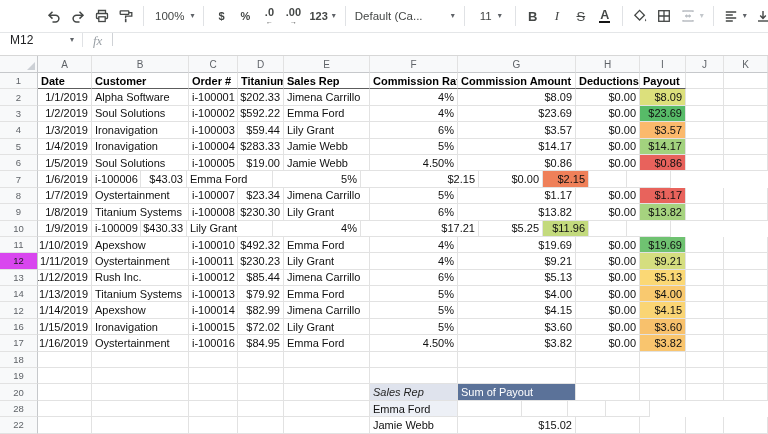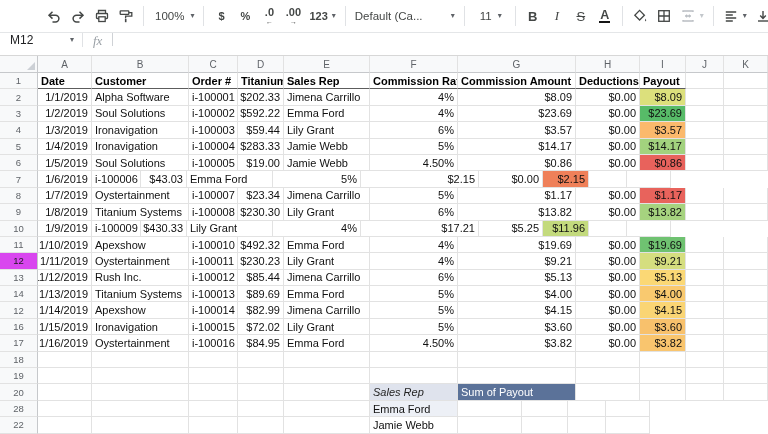--- a/index.html
+++ b/index.html
@@ -391,21 +391,21 @@
         <div class="cell al-r" style="width: 64px;">$0.00</div>
         <div class="cell al-r" style="width: 46px; background: rgb(251, 216, 117);">$5.13</div>
         <div class="cell" style="width: 38px;"></div>
         <div class="cell" style="width: 44px;"></div>
       </div>
       <div class="row">
         <div class="gutter">14</div>
         <div class="cell al-r" style="width: 54px;">1/13/2019</div>
         <div class="cell" style="width: 97px;">Titanium Systems</div>
         <div class="cell" style="width: 49px;">i-100013</div>
-        <div class="cell al-r" style="width: 46px;">$89.69</div>
+        <div class="cell al-r" style="width: 46px;">$79.92</div>
         <div class="cell" style="width: 86px;">Emma Ford</div>
         <div class="cell al-r" style="width: 88px;">5%</div>
         <div class="cell al-r" style="width: 118px;">$4.00</div>
         <div class="cell al-r" style="width: 64px;">$0.00</div>
         <div class="cell al-r" style="width: 46px; background: rgb(249, 201, 111);">$4.00</div>
         <div class="cell" style="width: 38px;"></div>
         <div class="cell" style="width: 44px;"></div>
       </div>
       <div class="row">
         <div class="gutter">12</div>
@@ -505,20 +505,21 @@
         <div class="cell" style="width: 44px;"></div>
       </div>
       <div class="row">
         <div class="gutter">22</div>
         <div class="cell" style="width: 54px;"></div>
         <div class="cell" style="width: 97px;"></div>
         <div class="cell" style="width: 49px;"></div>
         <div class="cell" style="width: 46px;"></div>
         <div class="cell" style="width: 86px;"></div>
         <div class="cell" style="width: 88px; background: rgb(255, 255, 255);">Jamie Webb</div>
+        <div class="cell al-r" style="width: 118px; background: rgb(255, 255, 255);">$15.02</div>
         <div class="cell" style="width: 64px;"></div>
         <div class="cell" style="width: 46px;"></div>
         <div class="cell" style="width: 38px;"></div>
         <div class="cell" style="width: 44px;"></div>
       </div>
     </div>
 
 </div>
 
 </body></html>

